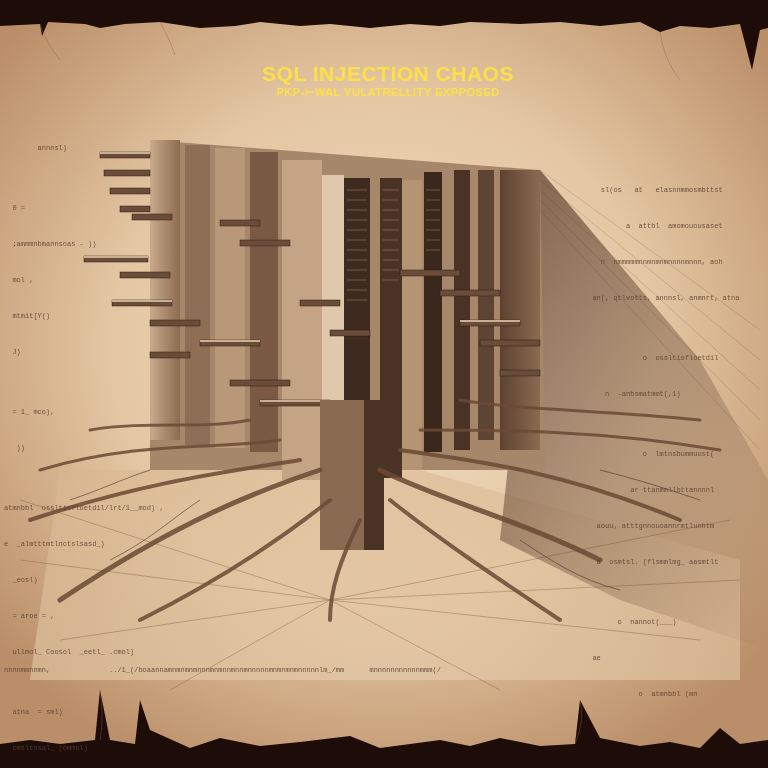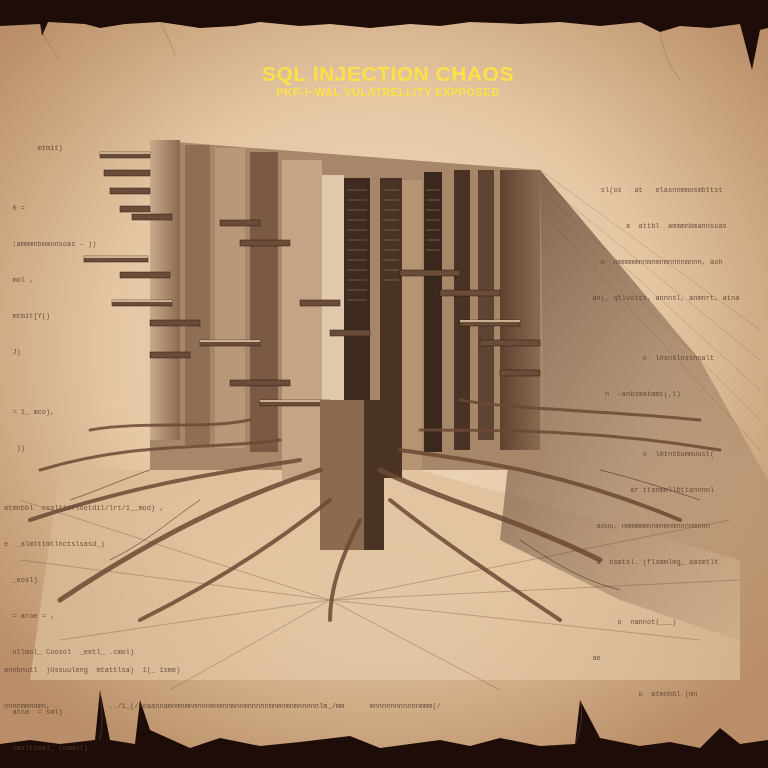--- a/index.html
+++ b/index.html
@@ -149,21 +149,21 @@
     <path d="M520,540 C550,560 580,580 620,590"></path>
     <path d="M150,470 C120,480 100,490 70,500"></path>
     <path d="M600,470 C640,480 670,490 700,500"></path>
   </g>
 </svg>
 
 <div class="title main">SQL INJECTION CHAOS</div>
 <div class="title sub">PKP-⊢WAL VULATRELLITY EXPPOSED</div>
 
 <div class="code" style="left:4px;top:118px;">
-  <div>        mtmit)</div>
+  <div>        annnsl)</div>
   <div></div>
   <div>  0 =</div>
   <div>  ;ammmnbmannsoas - ))</div>
   <div>  mol ,</div>
   <div>  mtmit[Y()</div>
   <div>  J)</div>
   <div></div>
   <div>  = 1_ mco),</div>
   <div>   ))</div>
   <div></div>
@@ -174,36 +174,35 @@
   <div>  ullmol_ Coosol  _eetl_ .cmol)</div>
   <div></div>
   <div>  atna  = sml)</div>
   <div>  cmsltssal_ (ommol)</div>
   
   
 </div>
 
 <div class="code" style="left:584px;top:160px;">
   <div>    sl(os   at   elasnnmmosmbttst</div>
-  <div>          a  attbl  ammmnbmannsoas</div>
+  <div>          a  attbl  amomouousaset</div>
   <div>    n  nmmmmmnnmnmnmnnnnmnnn, aoh</div>
   <div>  an(, qtlvotts, annnsl, anmnrt, atna</div>
   <div></div>
-  <div>              o  lnsnslnssnoalt</div>
+  <div>              o  ossltiofloetdil</div>
   <div>     n  -anbsmatmmt(,1)</div>
   <div></div>
   <div>              o  lmtnsbummuust(</div>
   <div>           ar ttanmmllbttannnnl</div>
-  <div>   aouu, nmmmmmnnmnmnmnnnnmnnn</div>
+  <div>   aouu, atttgnnouoannrmtlunhtm</div>
   <div>   a  osmtsl. (flsmmlmg_ aasmtlt</div>
   <div></div>
   <div>        o  nannot(___)</div>
   <div>  ae</div>
   <div>             o  atmnbbl (mn</div>
 </div>
 
 <div class="code" style="left:4px;top:640px;width:764px;overflow:hidden;">
-  <div>annbnutl  )Ussuuleng  mtattlsa)  1(_ 1sme)</div>
   <div>nnnnmmnnmn,              ../1_(/boaannamnmnmnmnnnmnmnnmnnmnnnnnmnmnmnmnnnnnlm_/mm      mnnnnnnnnnnnmmm(/</div>
   
   
 </div>
 </div>
 
 </body></html>

